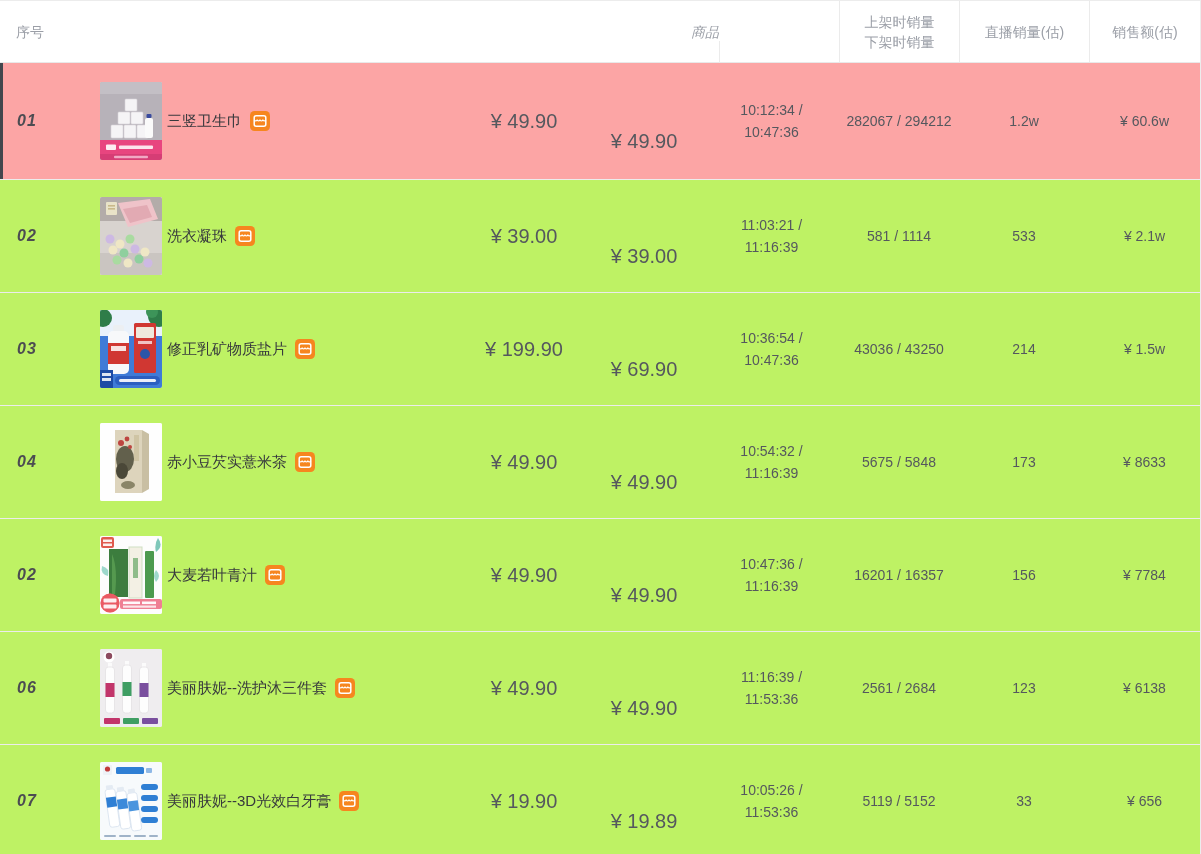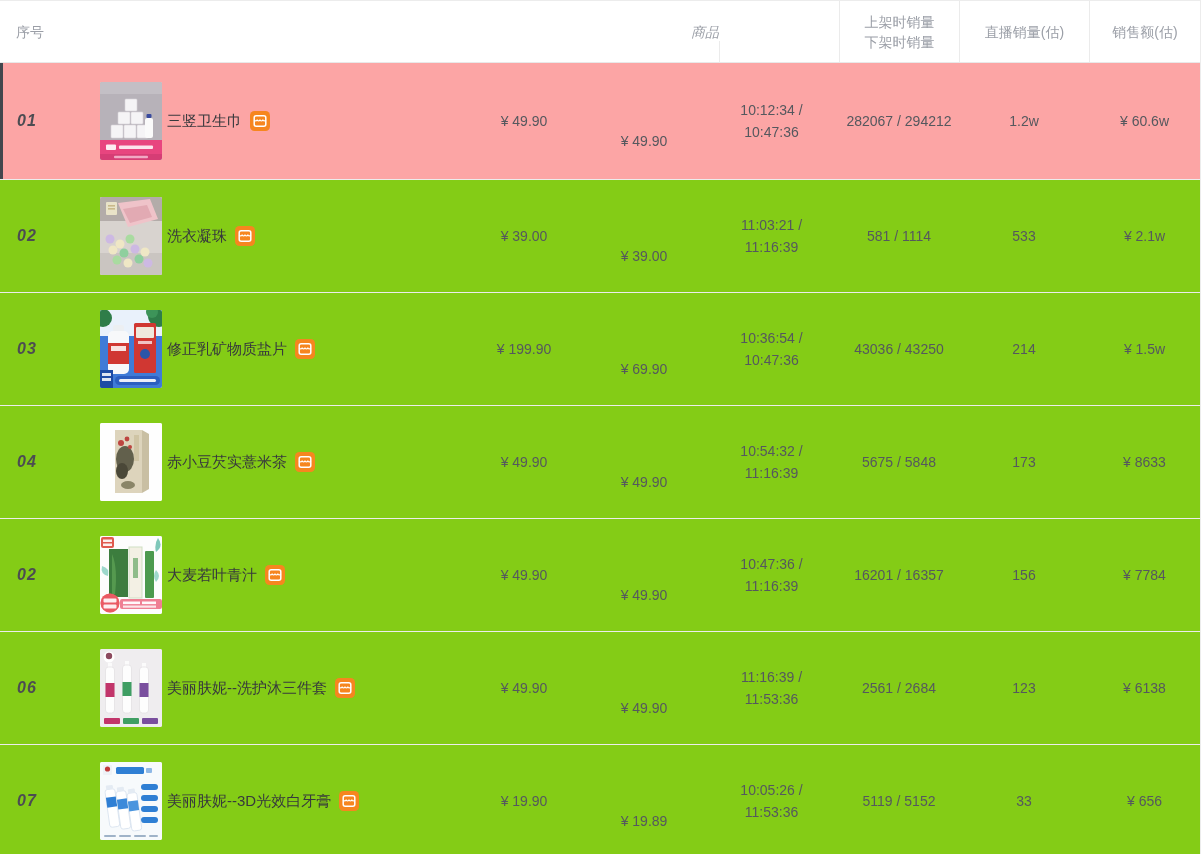--- a/index.html
+++ b/index.html
@@ -17,35 +17,35 @@
   .col-price   { width:120px; }
   .col-liveprice { width:120px;margin-top:40px; }
   .col-time    { width:135px; }
   .col-sales   { width:120px; }
   .col-livesales { width:130px; }
   .col-revenue { width:111px; }
   .th.col-index { align-items:flex-start; padding-left:16px; }
   .th.col-product { align-items:flex-end; padding-left:12px;font-style:italic; }
 
   
-  .tr { display:flex; align-items:center; height:113px; border-bottom:1px solid #ececec; position:relative; background:#84cc16; }
+  .tr { display:flex; align-items:center; height:113px; border-bottom:1px solid #ececec; position:relative; background:#bef264; }
   .tr.highlight { height:117px; background:#fca5a5; }
   .tr.highlight::before { content:""; position:absolute; left:0; top:0; bottom:0; width:3px; background:#42464d; }
 
   .td { display:flex; flex-direction:column; justify-content:center; align-items:center; font-size:14px; color:#55585e; line-height:22px; }
   .td.col-index { align-items:flex-start; padding-left:17px; }
   .serial { font-style:italic; font-weight:700; font-size:16px; color:#4c4c52; letter-spacing:1px; }
 
   .td.col-product { flex-direction:row; justify-content:flex-start; align-items:center; padding-left:12px; }
   .pimg { width:62px; height:78px; border-radius:2px; overflow:hidden; flex-shrink:0; background:#f3f3f3; }
   .pimg svg { display:block; }
   .pname { margin-left:5px; font-size:15px; color:#37393d; }
   .shop-icon { margin-left:8px; display:inline-flex; width:20px; height:20px; flex-shrink:0; }
 
-  .price-text { font-size:14px; }
+  .price-text { font-size:20px; }
 </style>
 </head>
 <body>
 
 <div class="table">
   <div class="thead">
     <div class="th col-index">
       <span>序号</span>
     </div>
     <div class="th col-product">

